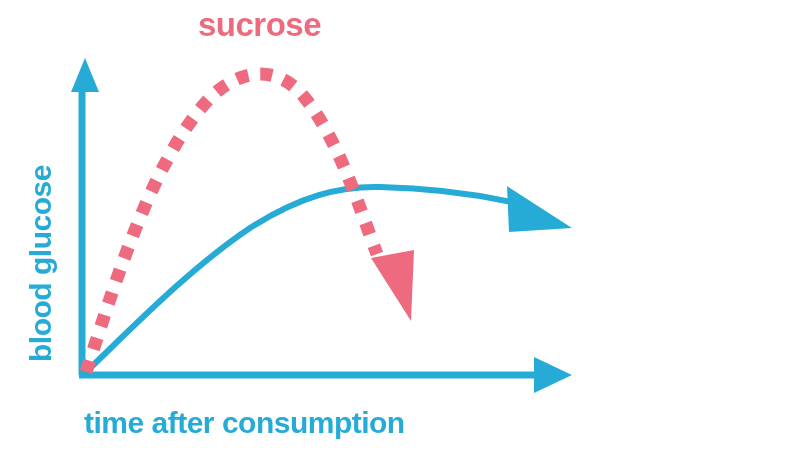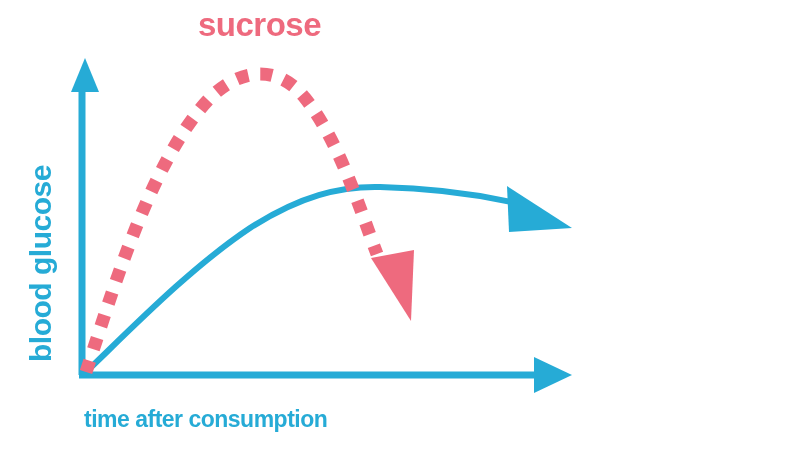--- a/index.html
+++ b/index.html
@@ -38,21 +38,21 @@
   }
   #label-isomaltulose {
     left: 437px;
     top: 73px;
     font-size: 53px;
     color: #26abd6;
   }
   #label-xaxis {
     left: 84px;
     top: 406px;
-    font-size: 23px;
+    font-size: 30px;
     color: #26abd6;
   }
   #label-yaxis {
     left: 0px;
     top: 0px;
     font-size: 30px;
     color: #26abd6;
     transform-origin: 0 0;
     transform: translate(24px, 362px) rotate(-90deg);
   }

